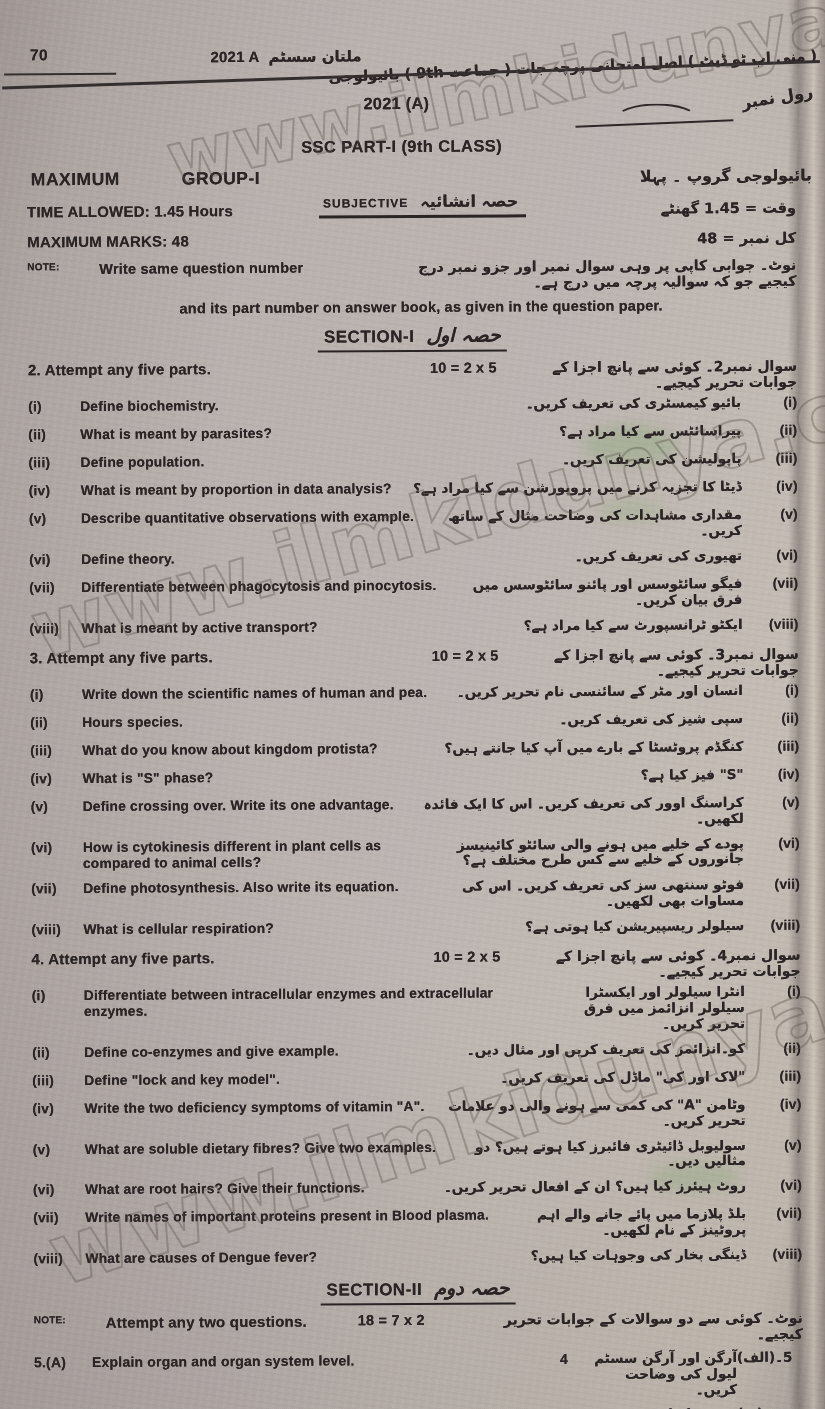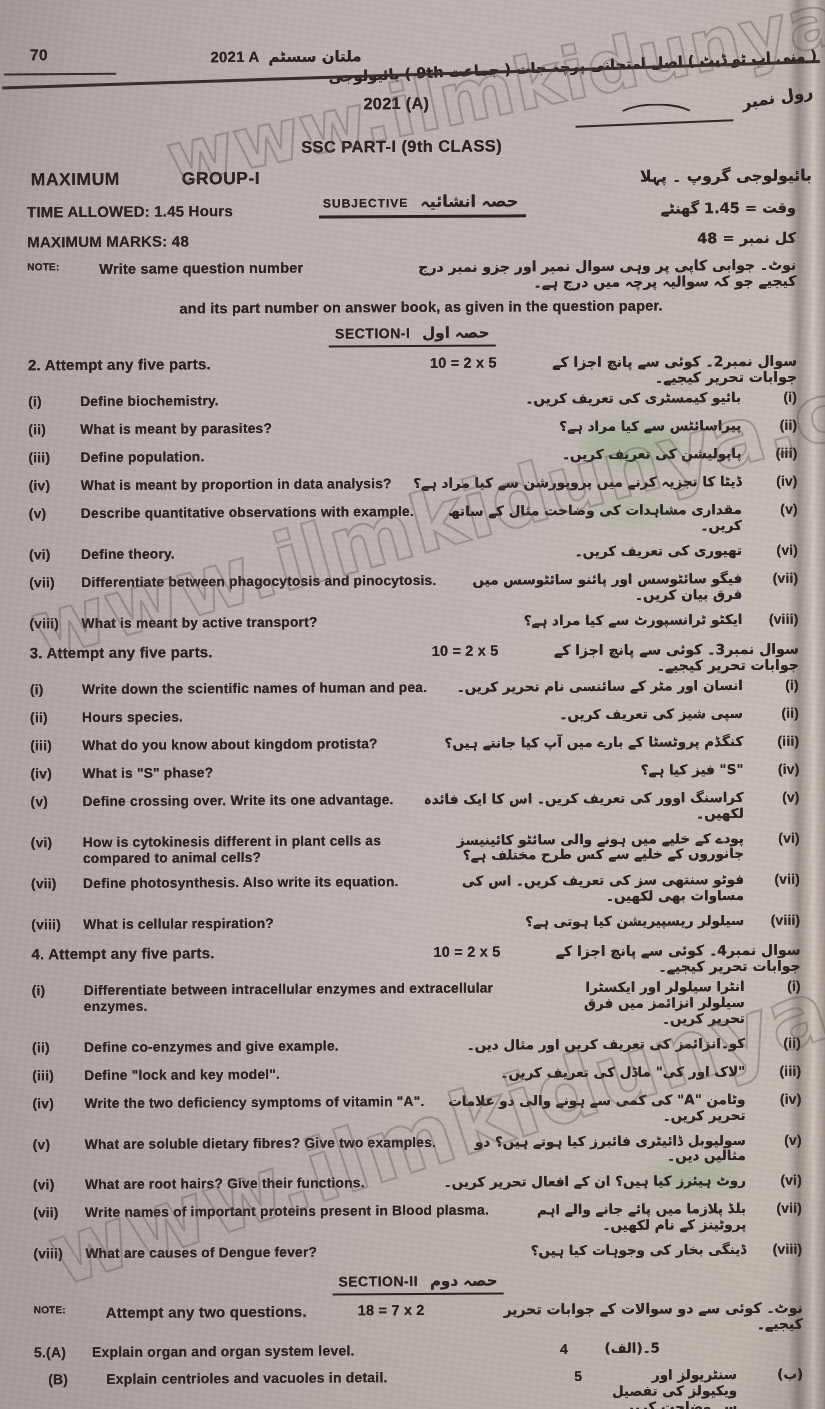--- a/index.html
+++ b/index.html
@@ -51,39 +51,39 @@
   .subjective .u{font-size:16px;}
   .m-right{flex:1;text-align:right;font-size:14.5px;}
   .mrow2{margin-bottom:11px;}
   .nrow{display:flex;align-items:flex-start;margin-bottom:8px;}
   .nl{width:72px;font-size:10px;}
   .ne{width:278px;font-size:14.5px;}
   .nu{flex:1;text-align:right;font-size:14px;}
   .nline2{padding-left:152px;font-size:14.5px;margin-bottom:9px;}
   .sech{text-align:center;margin-bottom:7px;}
   .sech .wrap{display:inline-flex;align-items:baseline;gap:12px;border-bottom:2.6px solid #2b2425;padding:0 6px 3px 6px;}
-  .sech .t{font-size:14px;letter-spacing:.5px;}
-  .sech .u{font-size:15px;}
+  .sech .t{font-size:17px;letter-spacing:.5px;}
+  .sech .u{font-size:19px;font-style:italic;}
   .qblock{margin-top:3px;}
   .qh{display:flex;align-items:baseline;margin-bottom:5px;}
   .qt{width:402px;font-size:15px;}
   .qm{width:118px;font-size:14.5px;}
   .qu{flex:1;text-align:right;font-size:14px;}
   .prow{display:flex;align-items:flex-start;margin-bottom:9px;min-height:19px;line-height:1.18;}
   .pn{width:52px;font-size:13.8px;}
   .pe{max-width:470px;font-size:13.8px;padding-right:8px;}
   .wrap2 .pe{max-width:332px;}
   .pu{flex:1;text-align:right;font-size:13.5px;}
   .pnr{width:56px;text-align:right;font-size:13.8px;}
   .srow{display:flex;align-items:flex-start;margin-bottom:8px;min-height:19px;line-height:1.18;}
   .sn{width:58px;font-size:14px;}
   .se{flex:0 1 468px;font-size:14px;}
   .sm{width:34px;font-size:14px;}
   .su{flex:1;text-align:right;font-size:13.5px;}
-  .snr{width:66px;text-align:right;font-size:13.5px;}
+  .snr{width:66px;text-align:left;font-size:13.5px;}
 </style>
 </head>
 <body>
 
 <div class="page">
   <div class="grain"></div>
   <div class="blob b1"></div>
   <div class="blob b2"></div>
   <div class="blob b3"></div>
 
@@ -323,20 +323,21 @@
         <span class="nl en">NOTE:</span>
         <span class="ne en" style="width:252px;font-size:15px;">Attempt any two questions.</span>
         <span class="en" style="width:120px;font-size:14.5px;">18 = 7 x 2</span>
         <span class="nu ur">نوٹ۔    کوئی سے دو سوالات کے جوابات تحریر کیجیے۔</span>
       </div>
 
       <div class="srow">
           <span class="sn en">5.(A)</span>
           <span class="se en">Explain organ and organ system level.</span>
           <span class="sm en">4</span>
+          <span class="su ur">آرگن اور آرگن سسٹم لیول کی وضاحت کریں۔</span>
           <span class="snr ur">5۔(الف)</span>
         </div>
       <div class="srow">
           <span class="sn en" style="padding-left:14px;">(B)</span>
           <span class="se en">Explain centrioles and vacuoles in detail.</span>
           <span class="sm en">5</span>
           <span class="su ur">سنٹریولز اور ویکیولز کی تفصیل سے وضاحت کریں۔</span>
           <span class="snr ur">(ب)</span>
         </div>
 

